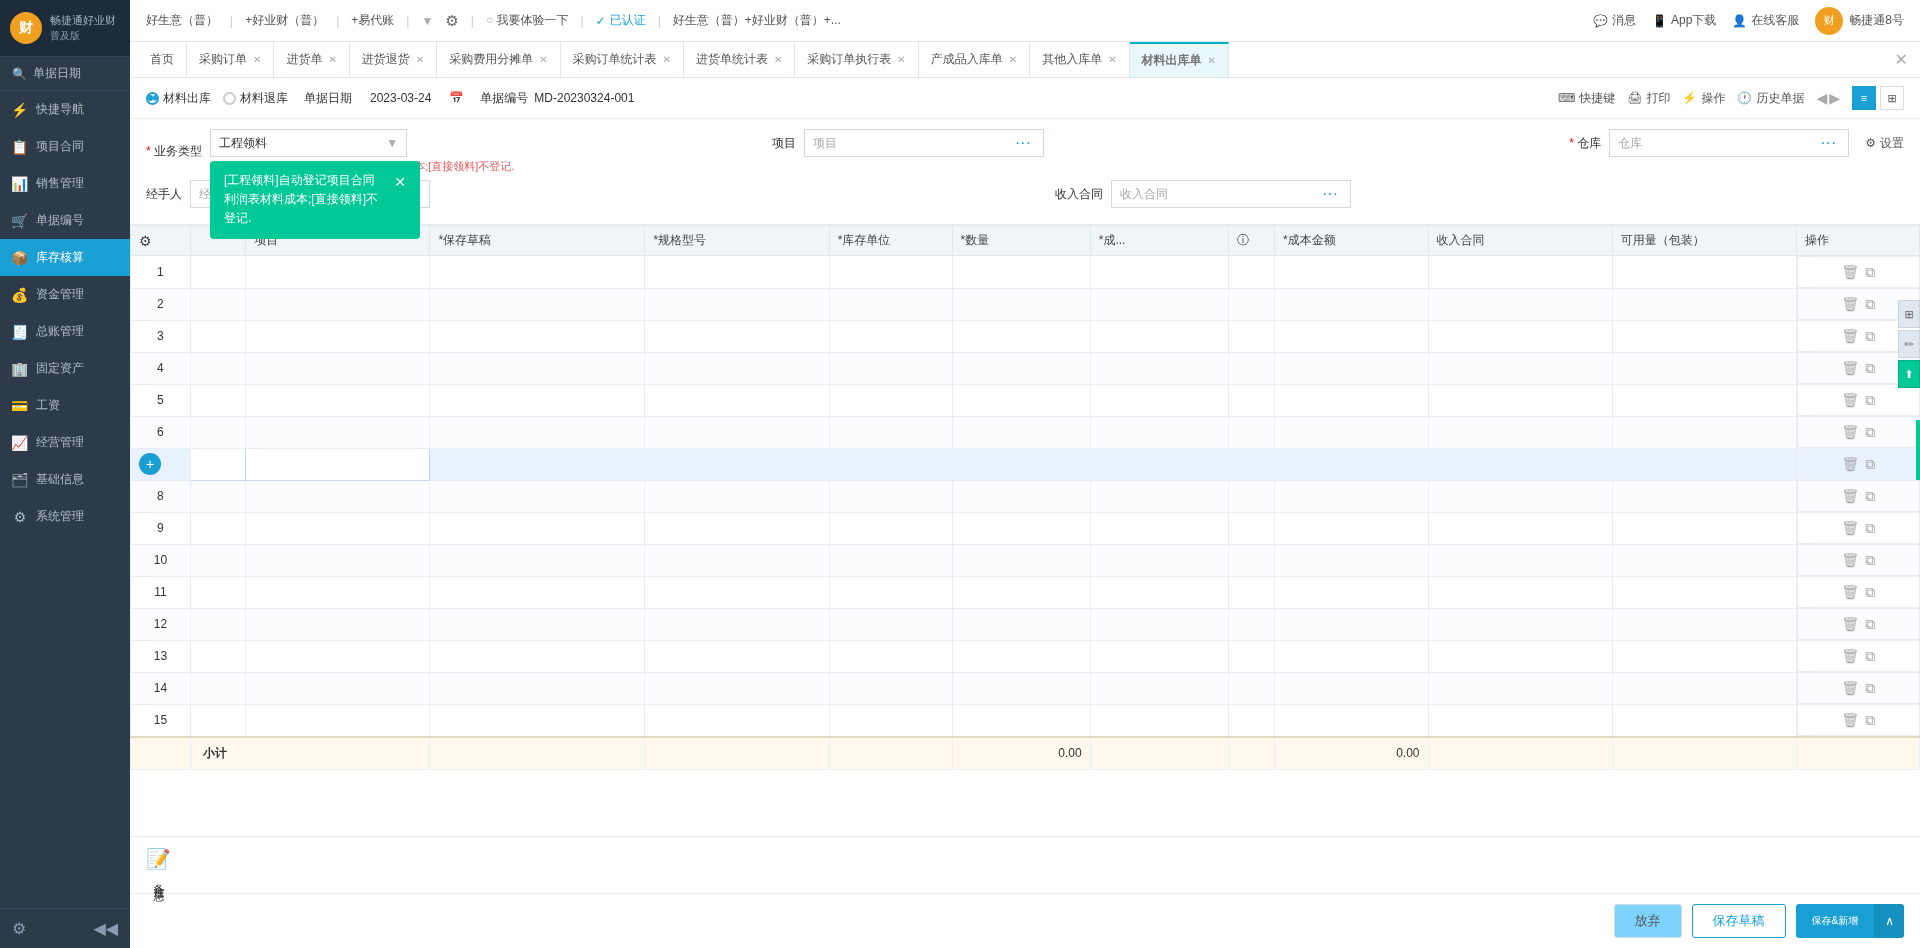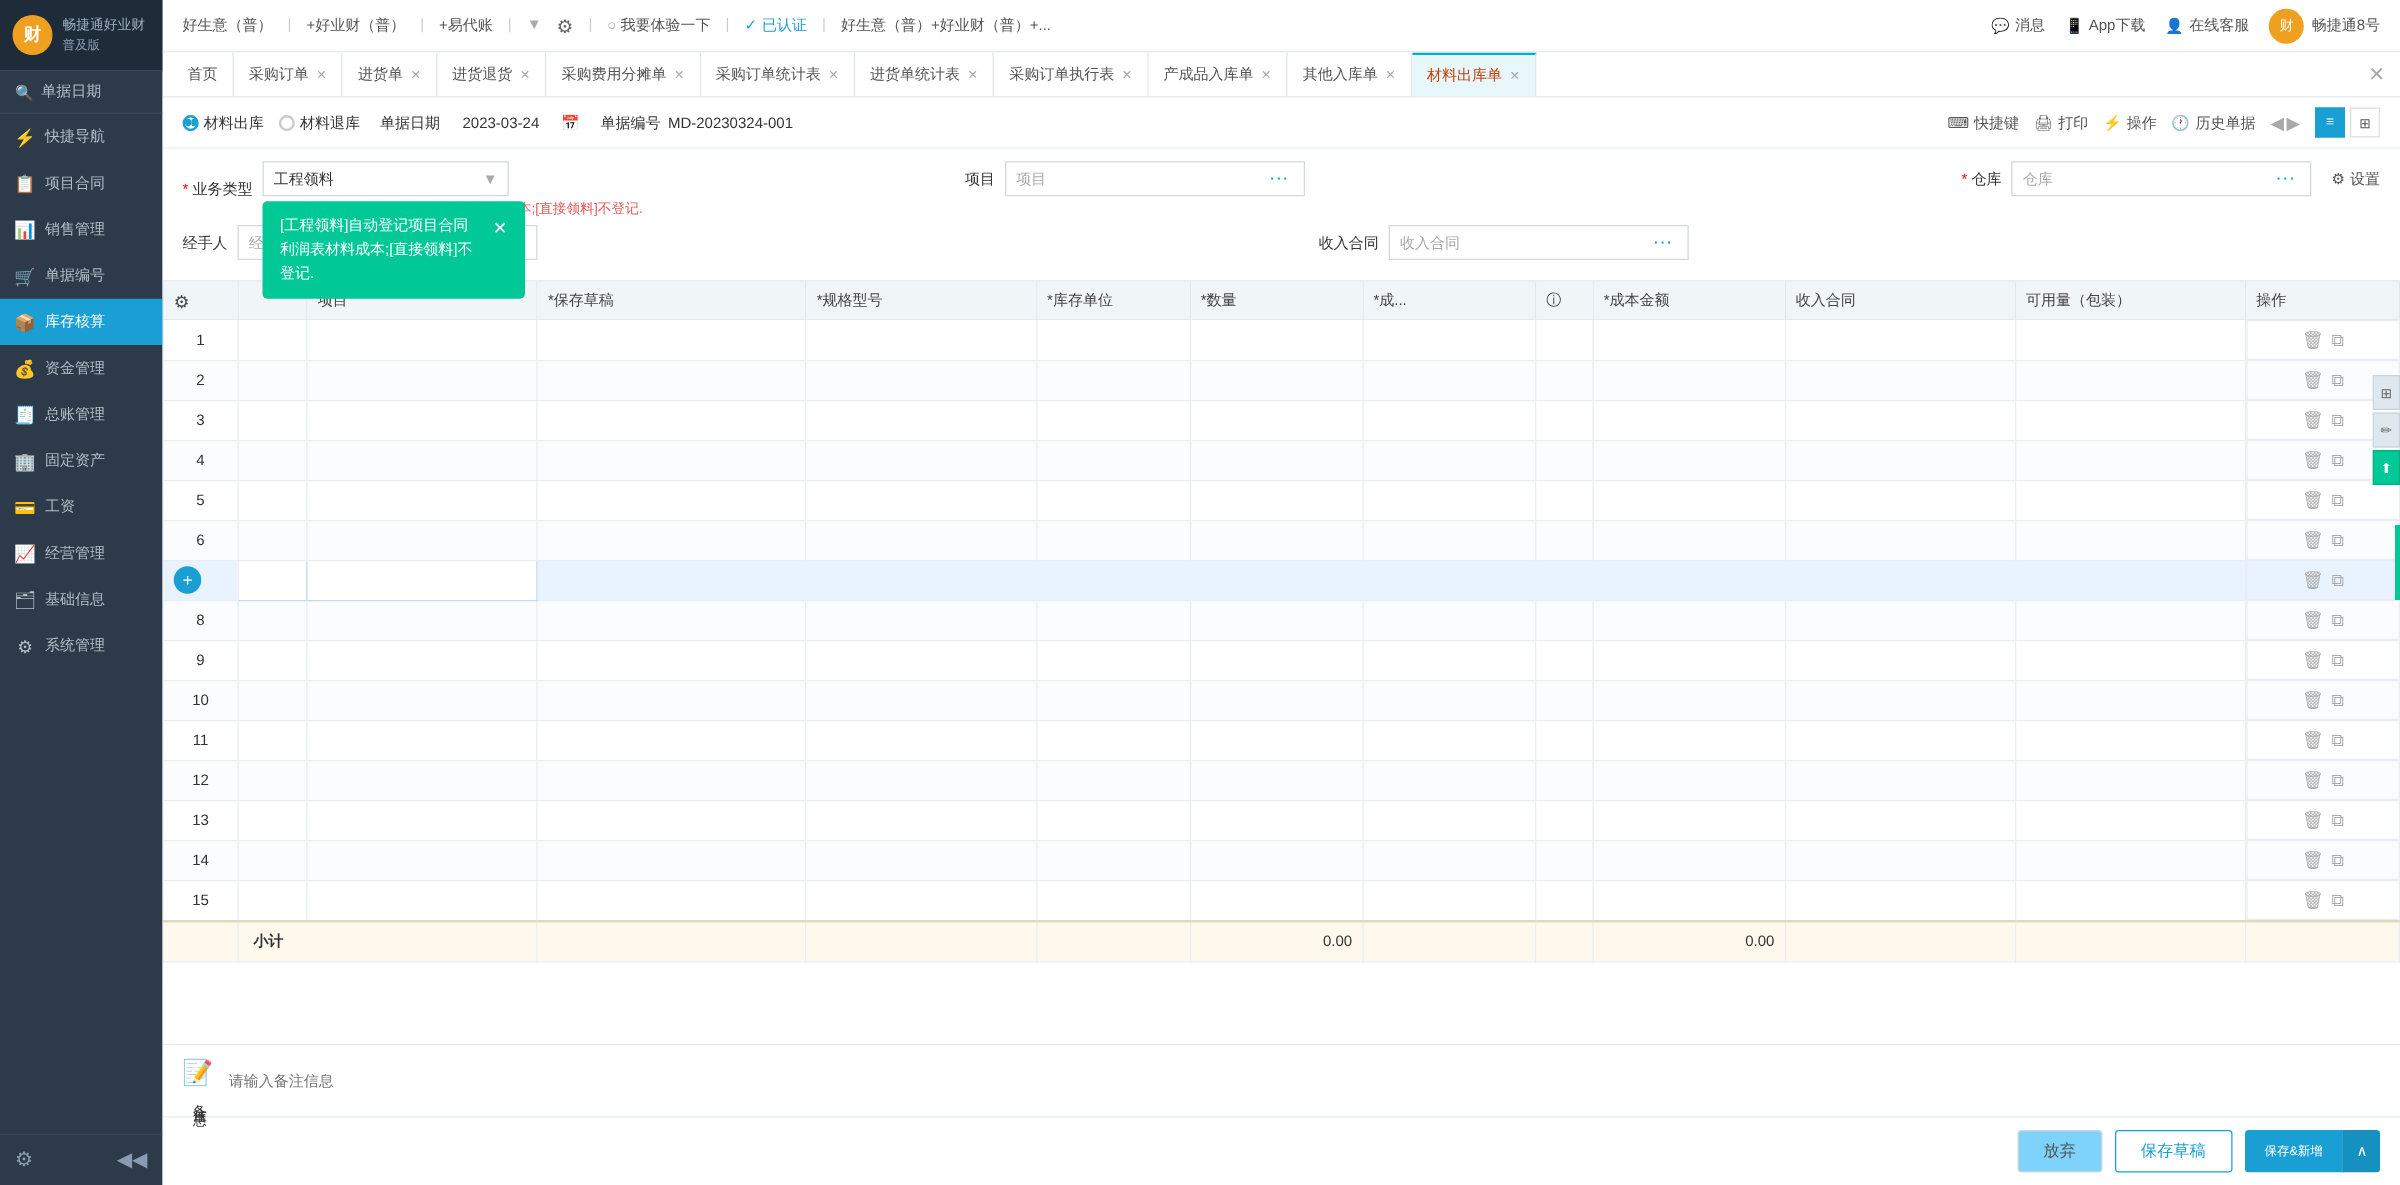--- a/index.html
+++ b/index.html
@@ -14,21 +14,21 @@
     .sidebar-nav-item { display: flex; align-items: center; gap: 8px; padding: 10px 12px; cursor: pointer; color: #b0bec5; font-size: 12px; }
     .sidebar-nav-item.active { background: #1a9fd4; color: #fff; }
     .sidebar-nav-item .nav-icon { width: 16px; height: 16px; display: flex; align-items: center; justify-content: center; font-size: 14px; }
     .sidebar-bottom { margin-top: auto; display: flex; align-items: center; justify-content: space-between; padding: 10px 12px; border-top: 1px solid #3a4a5c; }
 
     
     .main { flex: 1; display: flex; flex-direction: column; overflow: hidden; }
 
     
     .topbar { background: #fff; border-bottom: 1px solid #e0e6ed; padding: 0 16px; height: 42px; display: flex; align-items: center; justify-content: space-between; flex-shrink: 0; }
-    .topbar-left { display: flex; align-items: flex-start; gap: 12px; font-size: 12px; color: #555; }
+    .topbar-left { display: flex; align-items: center; gap: 12px; font-size: 12px; color: #555; }
     .topbar-item { cursor: pointer; color: #555; }
     .topbar-certified { color: #1a9fd4; display: flex; align-items: center; gap: 4px; }
     .topbar-right { display: flex; align-items: center; gap: 16px; font-size: 12px; color: #555; }
     .topbar-right-item { display: flex; align-items: center; gap: 4px; cursor: pointer; }
     .topbar-user { display: flex; align-items: center; gap: 6px; cursor: pointer; }
     .avatar { width: 28px; height: 28px; border-radius: 50%; background: #f0a020; display: flex; align-items: center; justify-content: center; color: #fff; font-size: 11px; }
 
     
     .tabbar { background: #fff; border-bottom: 1px solid #e0e6ed; display: flex; align-items: center; height: 36px; padding: 0 0 0 8px; overflow: hidden; flex-shrink: 0; }
     .tab { display: flex; align-items: center; gap: 6px; padding: 0 12px; height: 36px; cursor: pointer; font-size: 12px; color: #555; border-right: 1px solid #e0e6ed; white-space: nowrap; flex-shrink: 0; }
@@ -259,21 +259,21 @@
       </div>
     <div class="tab">
         <span>产成品入库单</span>
         <span class="close-icon">✕</span>
       </div>
     <div class="tab">
         <span>其他入库单</span>
         <span class="close-icon">✕</span>
       </div>
     <div class="tab active">
-        <span style="color:#c2410c;font-weight:400;">材料出库单</span>
+        <span style="color:#737373;font-weight:700;">材料出库单</span>
         <span class="close-icon">✕</span>
       </div>
     <div class="tabbar-close">✕</div>
   </div>
 
   <div class="content">
 
     <div class="page-header">
       <div class="page-header-left">
         <div class="radio-group">
@@ -695,21 +695,20 @@
         </tbody>
       </table>
     </div>
 
     <div class="bottom-area">
       <div class="notes-section">
         <div style="display:flex;flex-direction:column;align-items:center;gap:4px;">
           <span style="color:#1a9fd4;font-size:20px;">📝</span>
           <span style="font-size:11px;color:#333;writing-mode:vertical-rl;letter-spacing:2px;">备注信息</span>
         </div>
-        <input type="text" class="notes-input" style="flex: 1 1 0%; border: none; outline: none; font-size: 12px; color: rgb(170, 170, 170);" placeholder="请输入备注信息">
       </div>
       <div class="footer-buttons">
         <button class="btn btn-default">
           <span>放弃</span>
         </button>
         <button class="btn btn-primary-outline">
           <span>保存草稿</span>
         </button>
         <div class="btn-split">
           <button class="btn-split-main">

